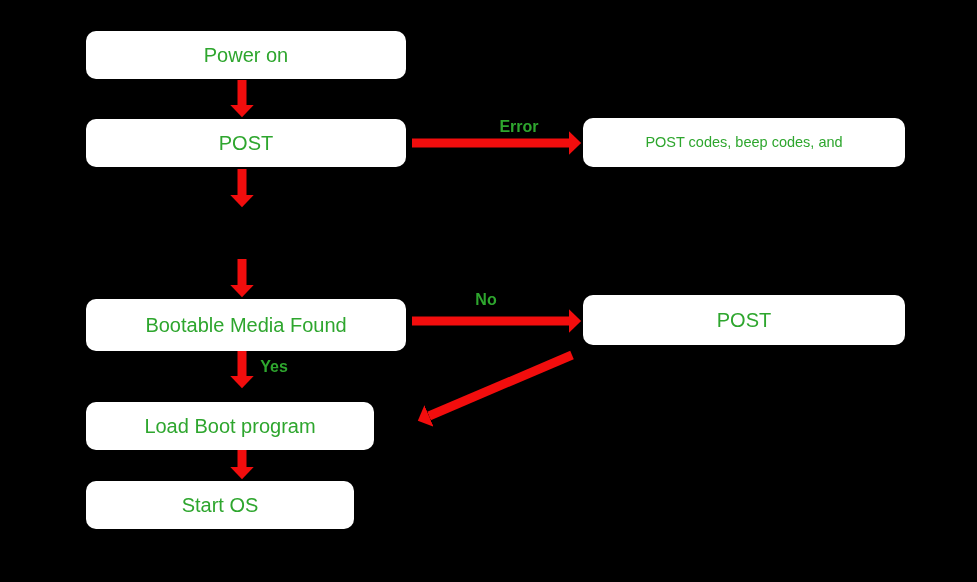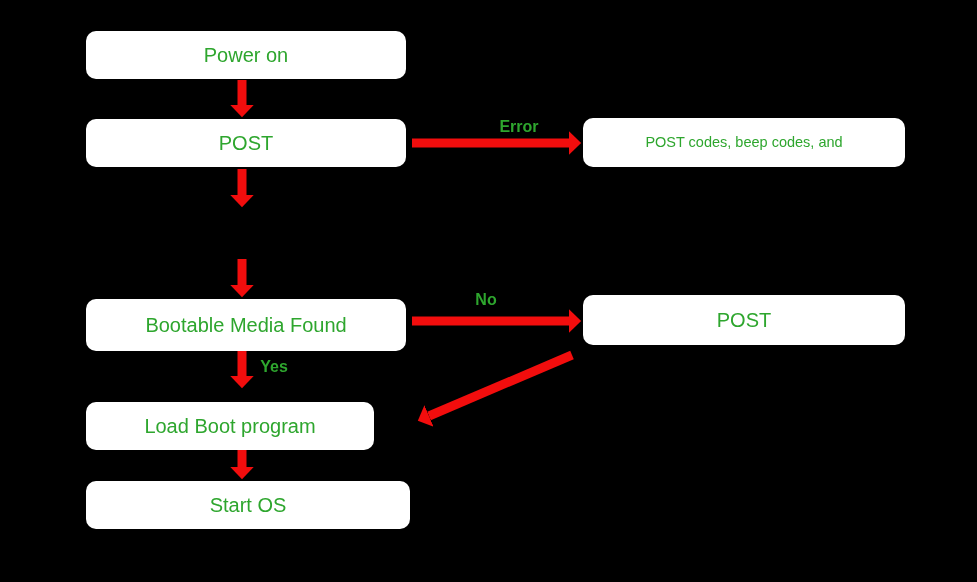--- a/index.html
+++ b/index.html
@@ -23,21 +23,21 @@
     font-size: 20px;
     line-height: 1.2;
   }
   .node.small { font-size: 14.5px; line-height: 19px; }
 
   #n-power-on   { left: 86px;  top: 31px;  width: 320px; height: 48px; }
   #n-post       { left: 86px;  top: 119px; width: 320px; height: 48px; }
   #n-boot-driver{ left: 86px;  top: 209px; width: 320px; height: 48px; }
   #n-bootable   { left: 86px;  top: 299px; width: 320px; height: 52px; }
   #n-load-boot  { left: 86px;  top: 390px; width: 288px; height: 48px; margin-top: 12px; }
-  #n-start-os   { left: 86px;  top: 481px; width: 324px; height: 48px; }
+  #n-start-os   { left: 86px;  top: 481px; width: 268px; height: 48px; }
   #n-post-codes { left: 583px; top: 118px; width: 322px; height: 49px; }
   #n-post-right { left: 583px; top: 295px; width: 322px; height: 50px; }
 
   .edge-label {
     position: absolute;
     color: var(--text-green, #2EA62E);
     font-weight: bold;
     font-size: 16px;
     transform: translate(-50%, -50%);
     white-space: nowrap;

